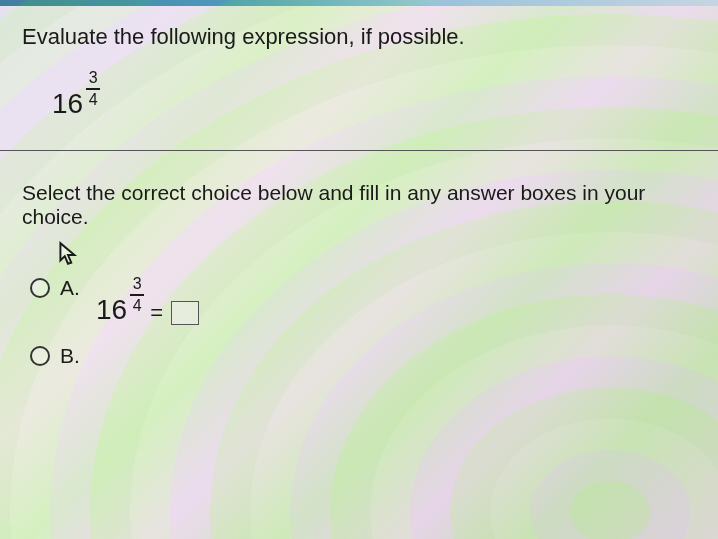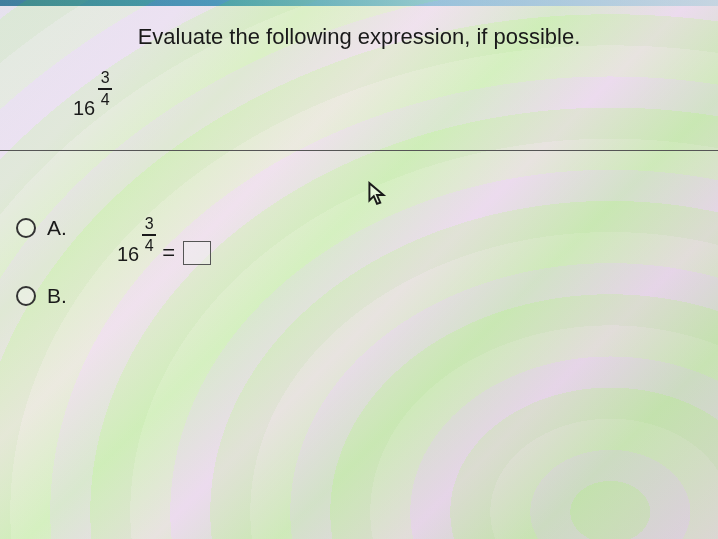--- a/index.html
+++ b/index.html
@@ -37,37 +37,35 @@
         rgba(200, 240, 160, 0.2) 120px
       );
       pointer-events: none;
     }
     .top-bar {
       height: 6px;
       background: linear-gradient(90deg, #1a6b8c 0%, #2a8cb0 30%, #88c0d8 60%, #c0d8e0 100%);
     }
     .content {
       position: relative;
-      padding: 18px 8px;
+      padding: 18px 22px;
       z-index: 1;
-      text-align: center;
     }
     .instruction {
       font-size: 22px;
       margin-bottom: 20px;
     }
     .expression {
       margin-left: 30px;
       margin-bottom: 30px;
       display: flex;
       align-items: flex-end;
     }
     .base {
-      font-size: 20px;
-      margin-left: 35px;
+      font-size: 28px;
     }
     .exponent-frac {
       display: inline-flex;
       flex-direction: column;
       align-items: center;
       font-size: 16px;
       margin-left: 3px;
       margin-bottom: 12px;
       line-height: 1;
     }
@@ -154,20 +152,21 @@
     <span class="base">16</span>
     <span class="exponent-frac">
       <span>3</span>
       <span class="frac-line"></span>
       <span>4</span>
     </span>
   </div>
 
   <div class="divider"></div>
 
+  <div class="select-text">Select the correct choice below and fill in any answer boxes in your choice.</div>
 
   <div class="cursor">
     <svg viewBox="0 0 20 24" fill="none" stroke="#1a1a1a" stroke-width="1.8">
       <path d="M 3 2 L 3 18 L 7 14 L 10 21 L 13 20 L 10 13 L 16 13 Z" fill="rgba(255,255,255,0.4)"></path>
     </svg>
   </div>
 
   <div class="choice choice-a">
     <div class="radio"></div>
     <div class="choice-label">A.</div>

